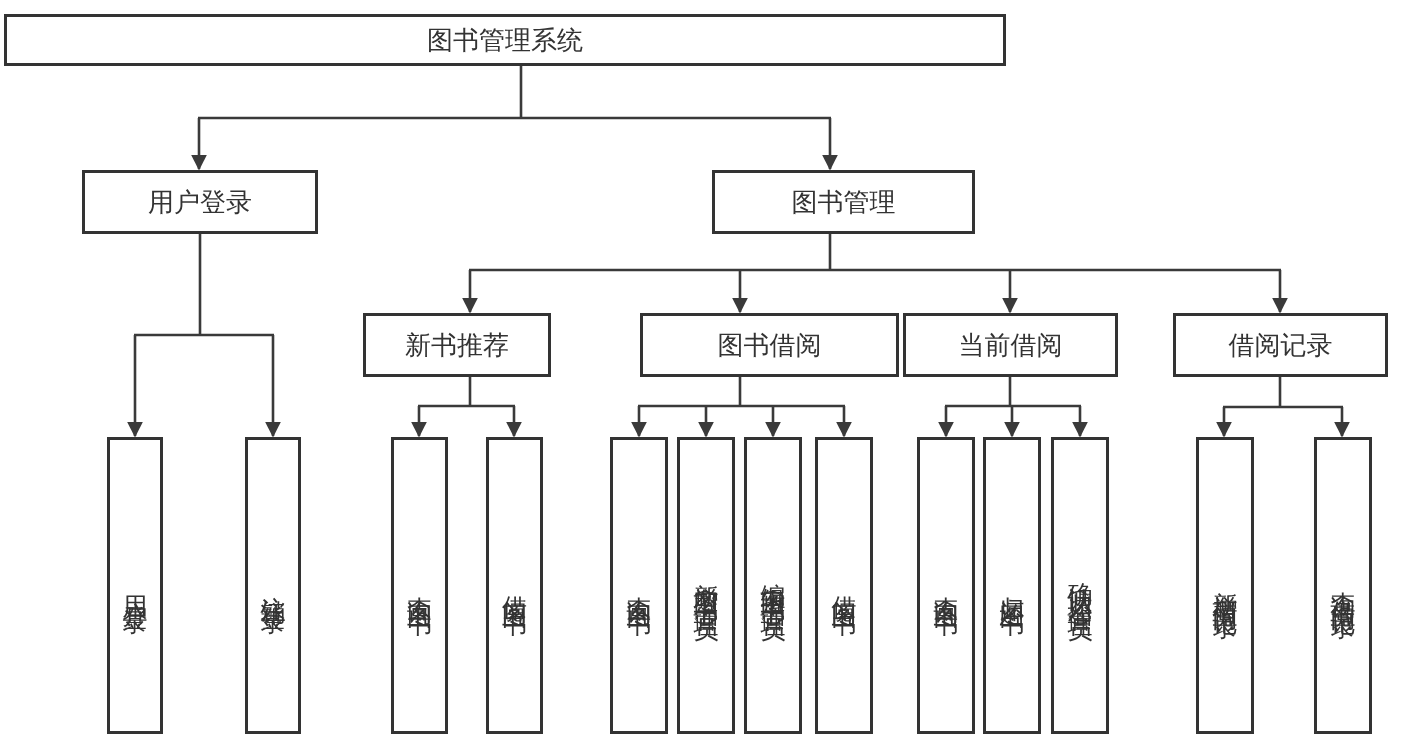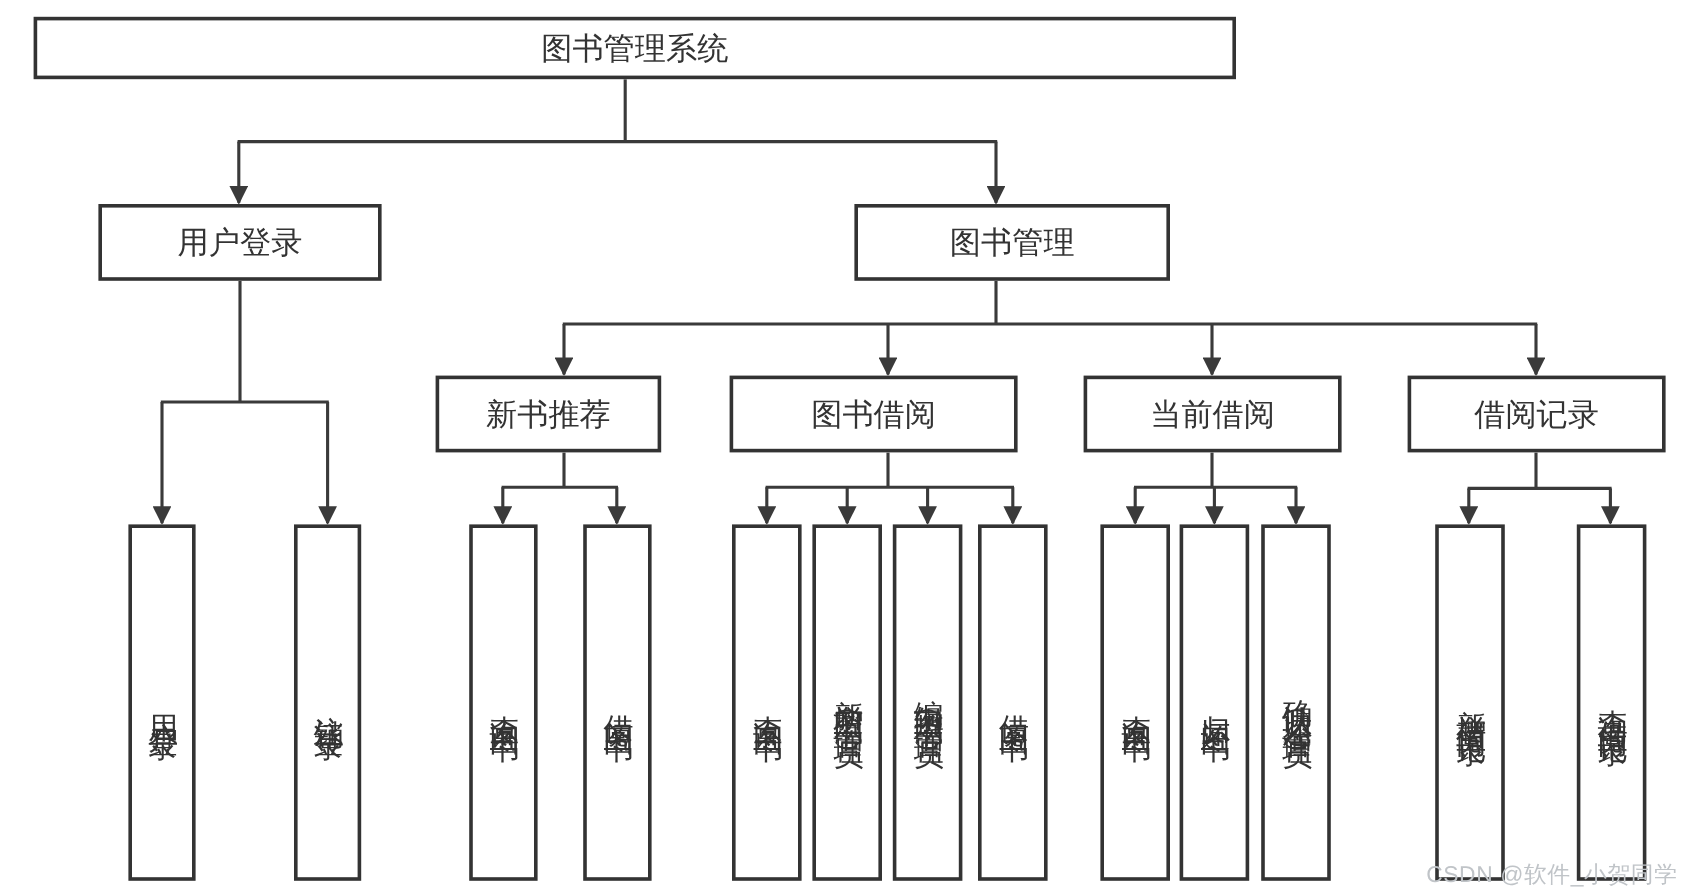--- a/index.html
+++ b/index.html
@@ -91,27 +91,27 @@
       <line x1="1012" y1="406" x2="1012" y2="436" marker-end="url(#arw)"></line>
       <line x1="1080" y1="406" x2="1080" y2="436" marker-end="url(#arw)"></line>
 
       <line x1="1280" y1="377" x2="1280" y2="407"></line>
       <line x1="1223" y1="407" x2="1343" y2="407"></line>
       <line x1="1224" y1="407" x2="1224" y2="436" marker-end="url(#arw)"></line>
       <line x1="1342" y1="407" x2="1342" y2="436" marker-end="url(#arw)"></line>
     </g>
   </svg>
 
-  <div class="node" style="left:28px; top:14px; width:1002px; height:52px;">图书管理系统</div>
+  <div class="node" style="left:4px; top:14px; width:1002px; height:52px;">图书管理系统</div>
 
   <div class="node" style="left:82px; top:170px; width:236px; height:64px;">用户登录</div>
   <div class="node" style="left:712px; top:170px; width:263px; height:64px;">图书管理</div>
 
   <div class="node" style="left:363px; top:313px; width:188px; height:64px;">新书推荐</div>
-  <div class="node" style="left:608px; top:313px; width:240px; height:64px;">图书借阅</div>
+  <div class="node" style="left:640px; top:313px; width:259px; height:64px;">图书借阅</div>
   <div class="node" style="left:1173px; top:313px; width:215px; height:64px;">借阅记录</div>
   <div class="node" style="left:903px; top:313px; width:215px; height:64px;">当前借阅</div>
 
   <div class="node leaf" style="left:107px; top:437px; width:56px; height:297px;">用户登录</div>
   <div class="node leaf" style="left:245px; top:437px; width:56px; height:297px;">注销登录</div>
 
   <div class="node leaf" style="left:391px; top:437px; width:57px; height:297px;">查询图书</div>
   <div class="node leaf" style="left:486px; top:437px; width:57px; height:297px;">借阅图书</div>
 
   <div class="node leaf" style="left:610px; top:437px; width:58px; height:297px;">查询图书</div>
@@ -119,15 +119,14 @@
   <div class="node leaf" style="left:744px; top:437px; width:58px; height:297px;">编辑图书（管理员）</div>
   <div class="node leaf" style="left:815px; top:437px; width:58px; height:297px;">借阅图书</div>
 
   <div class="node leaf" style="left:917px; top:437px; width:58px; height:297px;">查询图书</div>
   <div class="node leaf" style="left:983px; top:437px; width:58px; height:297px;">归还图书</div>
   <div class="node leaf" style="left:1051px; top:437px; width:58px; height:297px;">确认归还（管理员）</div>
 
   <div class="node leaf" style="left:1196px; top:437px; width:58px; height:297px;">新增借阅记录</div>
   <div class="node leaf" style="left:1314px; top:437px; width:58px; height:297px;">查询借阅记录</div>
 
-  <div class="watermark">CSDN @软件_小贺同学</div>
 
 </div>
 
 </body></html>

